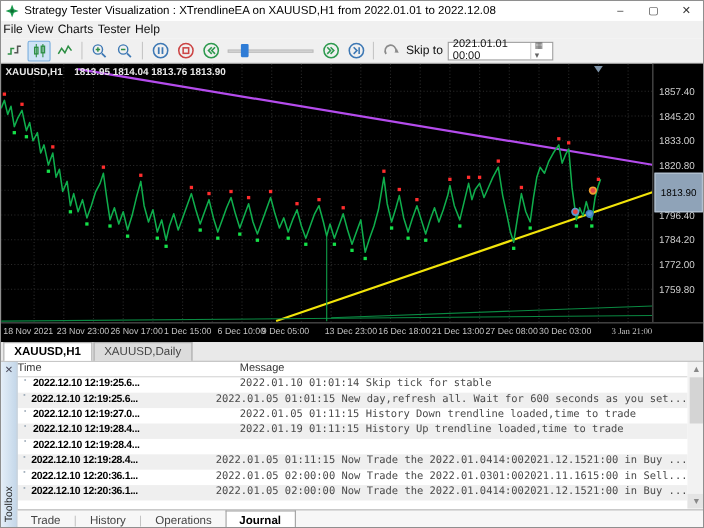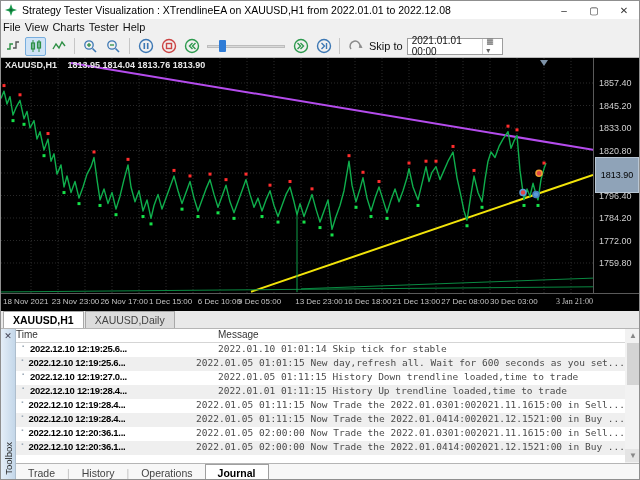--- a/index.html
+++ b/index.html
@@ -342,26 +342,25 @@
           <span class="jmsg">2022.01.05 01:01:15   New day,refresh all. Wait for 600 seconds as you set...</span>
         </div>
         <div class="jrow">
           <span class="jbullet">▪</span>
           <span class="jtime">2022.12.10 12:19:27.0...</span>
           <span class="jmsg">2022.01.05 01:11:15   History Down trendline loaded,time to trade</span>
         </div>
         <div class="jrow">
           <span class="jbullet">▪</span>
           <span class="jtime">2022.12.10 12:19:28.4...</span>
-          <span class="jmsg">2022.01.01 01:11:15   History Up trendline loaded,time to trade</span>
+          <span class="jmsg">2022.01.19 01:11:15   History Up trendline loaded,time to trade</span>
         </div>
         <div class="jrow">
           <span class="jbullet">▪</span>
           <span class="jtime">2022.12.10 12:19:28.4...</span>
-          <span class="jmsg">2022.01.05 01:11:15   Now Trade the 2022.01.0301:002021.11.1615:00 in Sell...</span>
         </div>
         <div class="jrow">
           <span class="jbullet">▪</span>
           <span class="jtime">2022.12.10 12:19:28.4...</span>
           <span class="jmsg">2022.01.05 01:11:15   Now Trade the 2022.01.0414:002021.12.1521:00 in Buy ...</span>
         </div>
         <div class="jrow">
           <span class="jbullet">▪</span>
           <span class="jtime">2022.12.10 12:20:36.1...</span>
           <span class="jmsg">2022.01.05 02:00:00   Now Trade the 2022.01.0301:002021.11.1615:00 in Sell...</span>

